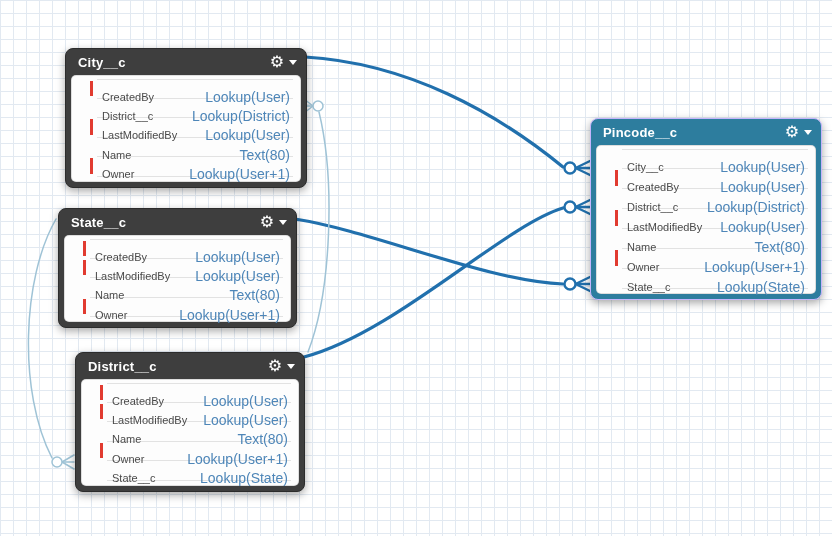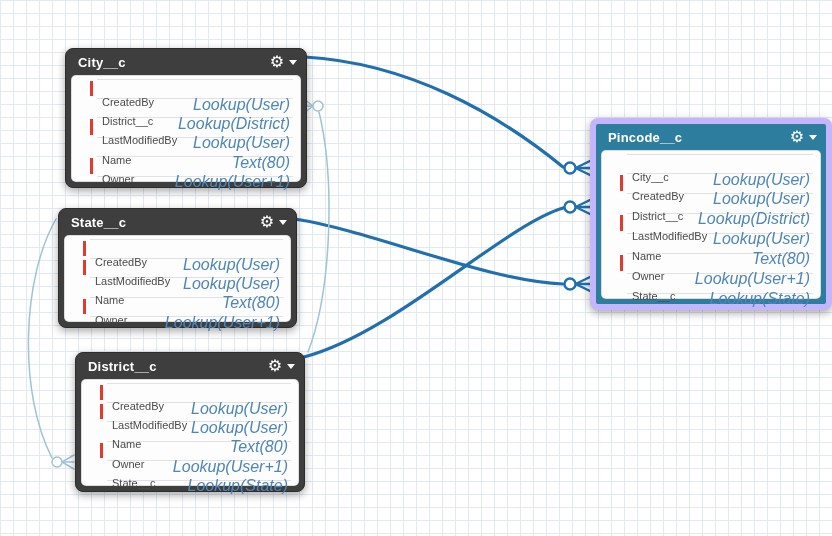--- a/index.html
+++ b/index.html
@@ -12,44 +12,44 @@
       linear-gradient(to bottom,#e2e9f1 1px,transparent 1px);
     background-size:13px 13px;
   }
   #connections-layer{position:absolute;left:0;top:0;z-index:1;}
   #tables-layer{position:absolute;left:0;top:0;width:100%;height:100%;z-index:2;pointer-events:none;}
   .schema-table{
     position:absolute;border-radius:8px;pointer-events:auto;
     box-shadow:0 3px 9px rgba(0,0,0,.35);
   }
   .schema-table.dark{background:#3e3e3e;border:1px solid #2c2c2c;}
-  .schema-table.teal{background:#2d7d9e;border:6px solid #c4b5fd;}
+  .schema-table.teal{background:#2d7d9e;border:1px solid #c4b5fd;}
   .table-header{
     height:26px;display:flex;align-items:center;
     padding:0 9px 0 12px;color:#fff;cursor:move;
   }
   .table-title{flex:1;font-size:13px;font-weight:bold;letter-spacing:.2px;
     white-space:nowrap;overflow:hidden;}
   .menu-button{display:flex;align-items:center;gap:5px;cursor:pointer;background:none;border:none;color:#fff;padding:0;}
   .gear-glyph{font-family:"DejaVu Sans",sans-serif;font-size:16px;line-height:1;color:#fff;}
   .caret{width:0;height:0;border-left:4px solid transparent;border-right:4px solid transparent;border-top:5px solid #fff;}
   .table-body{
     background:#fdfdfd;margin:0 5px 5px;border-radius:5px;
     padding:3px 0 4px;border:1px solid rgba(0,0,0,.12);
   }
   .field-row{
     position:relative;height:19.5px;box-sizing:border-box;
-    display:flex;align-items:flex-start;justify-content:space-between;
+    display:flex;align-items:center;justify-content:space-between;
     margin:0 7px 0 25px;padding:16px 3px 0 5px;
     border-bottom:1px solid #e2e2e2;
   }
   .teal .field-row{height:20px;}
   .field-row:first-child{border-top:1px solid #e2e2e2;}
   .field-name{font-size:11px;color:#4a4a4a;white-space:nowrap;}
-  .field-type{font-size:16px;font-style:italic;color:#4e86b8;white-space:nowrap;}
+  .field-type{font-size:14px;color:#4e86b8;white-space:nowrap;}
   .req-bar{position:absolute;left:-7px;top:1px;bottom:2px;width:3px;background:#e13b30;}
 </style>
 </head>
 <body>
 
 <svg id="connections-layer" width="832" height="536" viewBox="0 0 832 536">
     <g>
       <path d="M305,57 C408,63 497,113 563,167" fill="none" stroke="#2170ad" stroke-width="3.2" stroke-linecap="round"></path>
       <line x1="575.5" y1="168" x2="590" y2="161" stroke="#2170ad" stroke-width="2.4" stroke-linecap="round"></line>
       <line x1="575.5" y1="168" x2="590" y2="168" stroke="#2170ad" stroke-width="2.4" stroke-linecap="round"></line>

